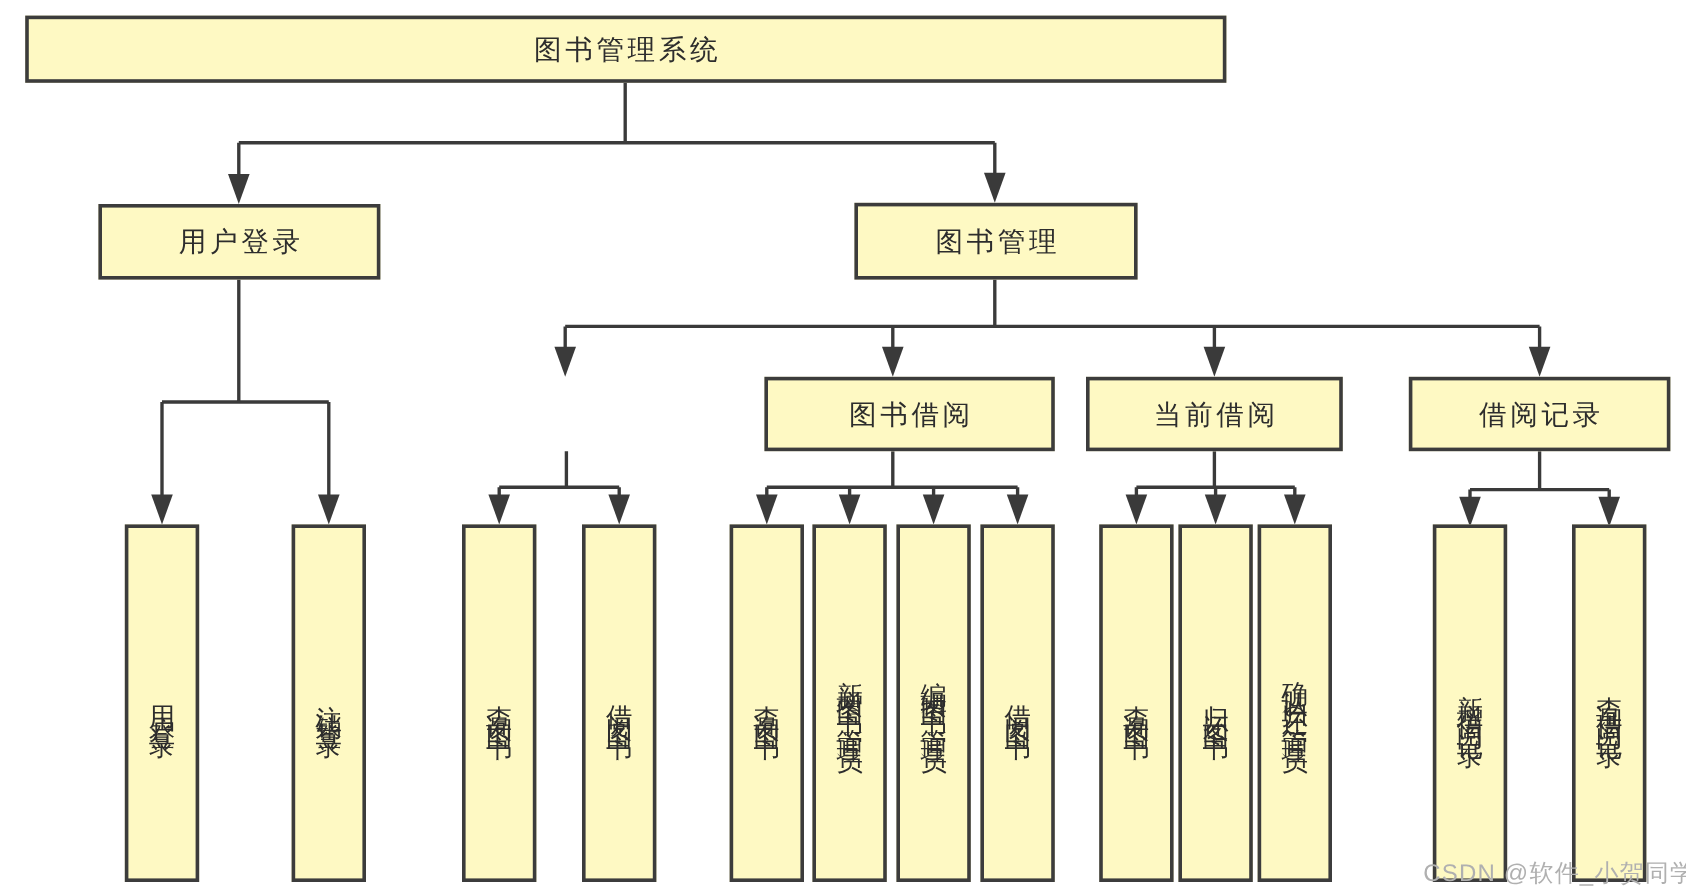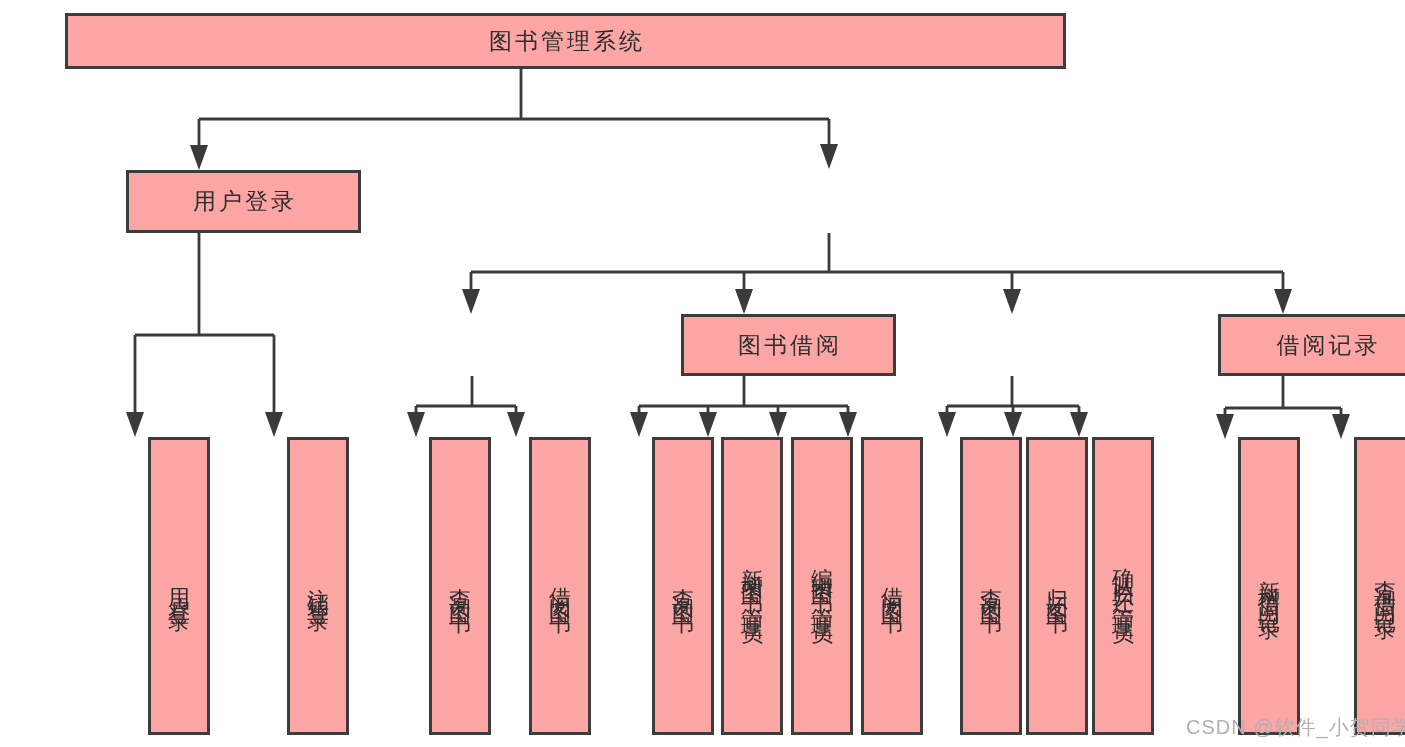--- a/index.html
+++ b/index.html
@@ -1,22 +1,22 @@
 <!DOCTYPE html>
 <html><head>
 <meta charset="utf-8">
 <style>
   html,body{margin:0;padding:0;background:#fff;}
   body{width:1405px;height:747px;overflow:hidden;font-family:"Liberation Sans",sans-serif;}
   #canvas{position:relative;width:1405px;height:747px;background:#ffffff;}
   #wires{position:absolute;left:0;top:0;width:1405px;height:747px;}
   .box,.vbox{
-    position:absolute;box-sizing:border-box;background:#fca5a5;
+    position:absolute;box-sizing:border-box;background:#fef9c3;
     border:3px solid #3c3c3c;display:flex;align-items:center;justify-content:center;
-    color:#2d2d2d;z-index:2;margin-left:44px;
+    color:#2d2d2d;z-index:2;
   }
   .box span{font-size:23px;letter-spacing:3px;text-indent:3px;white-space:nowrap;}
   .vbox span{
     font-size:22px;writing-mode:vertical-rl;text-orientation:mixed;
     letter-spacing:8px;line-height:1;white-space:nowrap;
   }
   .watermark{
     position:absolute;left:1186px;top:714px;z-index:6;
     font-size:20px;color:#b0b0b0;white-space:nowrap;letter-spacing:1px;
   }
@@ -60,23 +60,29 @@
     <use href="#ah" transform="translate(1341,439)"></use>
   </svg>
 
   <div class="box" style="left:21px;top:13px;width:1001px;height:56px">
     <span>图书管理系统</span>
   </div>
 
   <div class="box" style="left:82px;top:170px;width:235px;height:63px">
     <span>用户登录</span>
   </div>
+  <div class="box" style="left:712px;top:169px;width:236px;height:64px">
+    <span>图书管理</span>
+  </div>
 
-  <div class="box" style="left:637px;top:314px;width:215px;height:62px">
+  <div class="box" style="left:637px;top:314px;width:242px;height:62px">
     <span>图书借阅</span>
+  </div>
+  <div class="box" style="left:905px;top:314px;width:214px;height:62px">
+    <span>当前借阅</span>
   </div>
   <div class="box" style="left:1174px;top:314px;width:218px;height:62px">
     <span>借阅记录</span>
   </div>
 
   <div class="vbox" style="left:104px;top:437px;width:62px;height:298px">
     <span>用户登录</span>
   </div>
   <div class="vbox" style="left:243px;top:437px;width:62px;height:298px">
     <span>注销登录</span>

